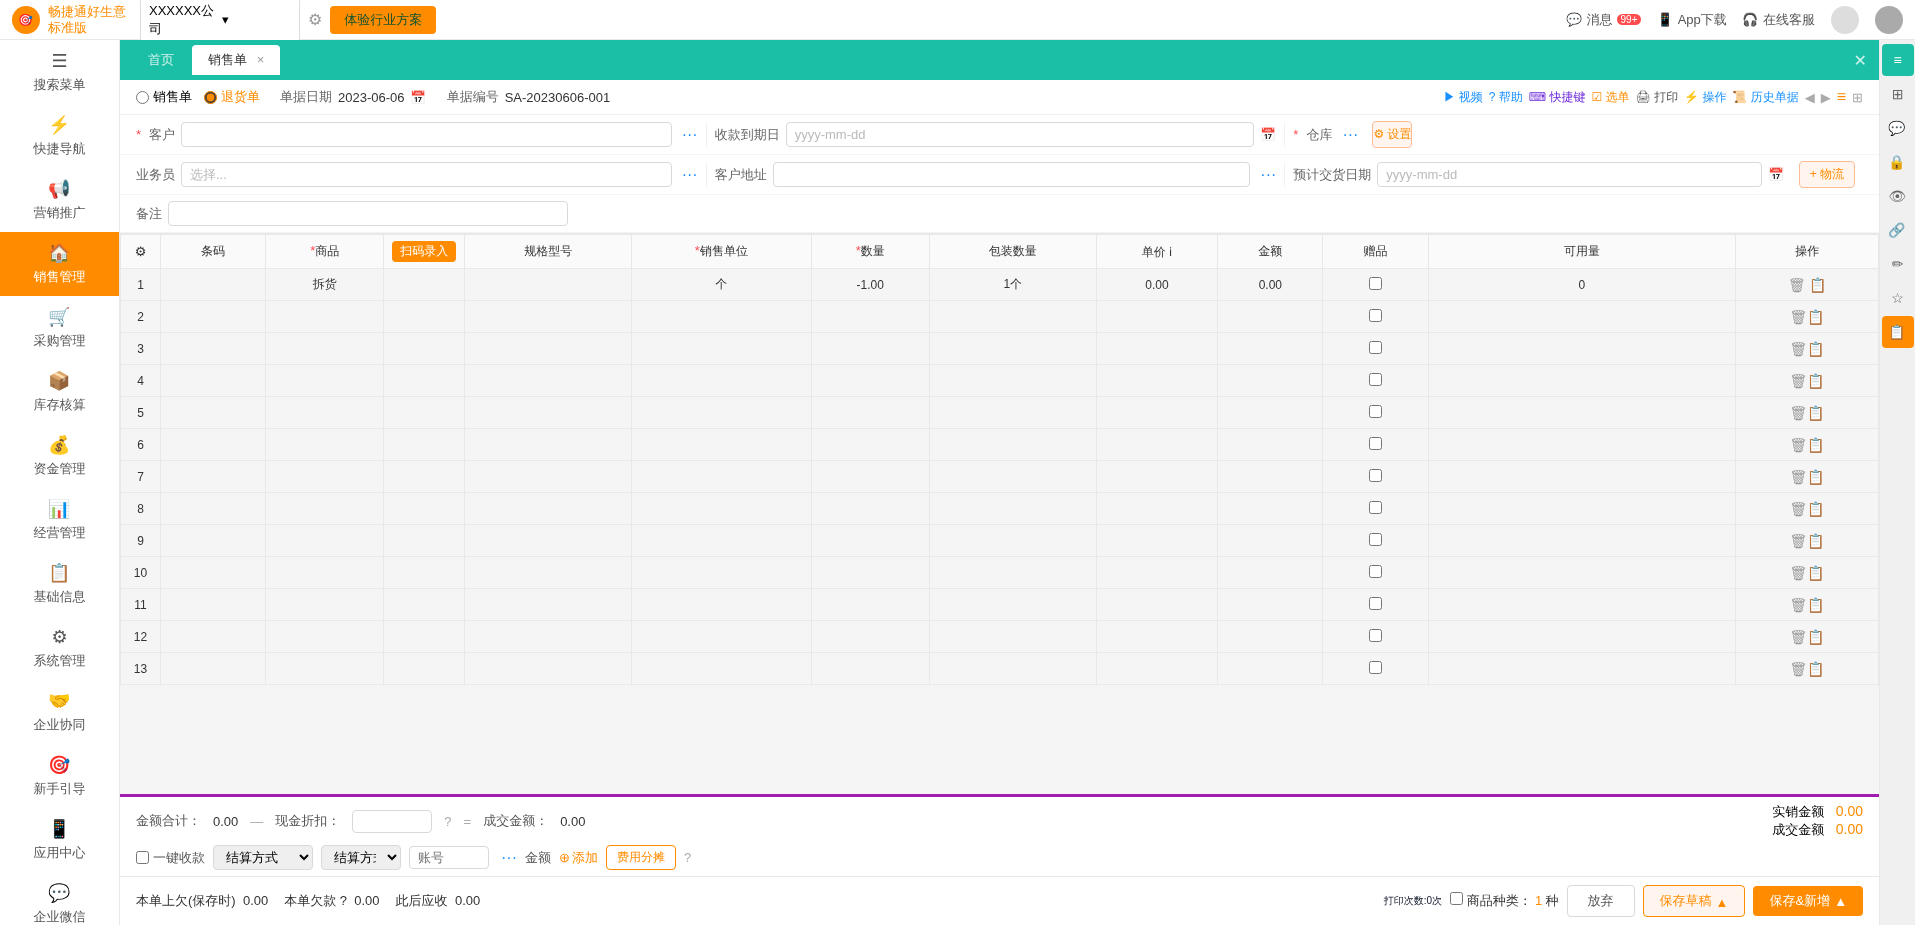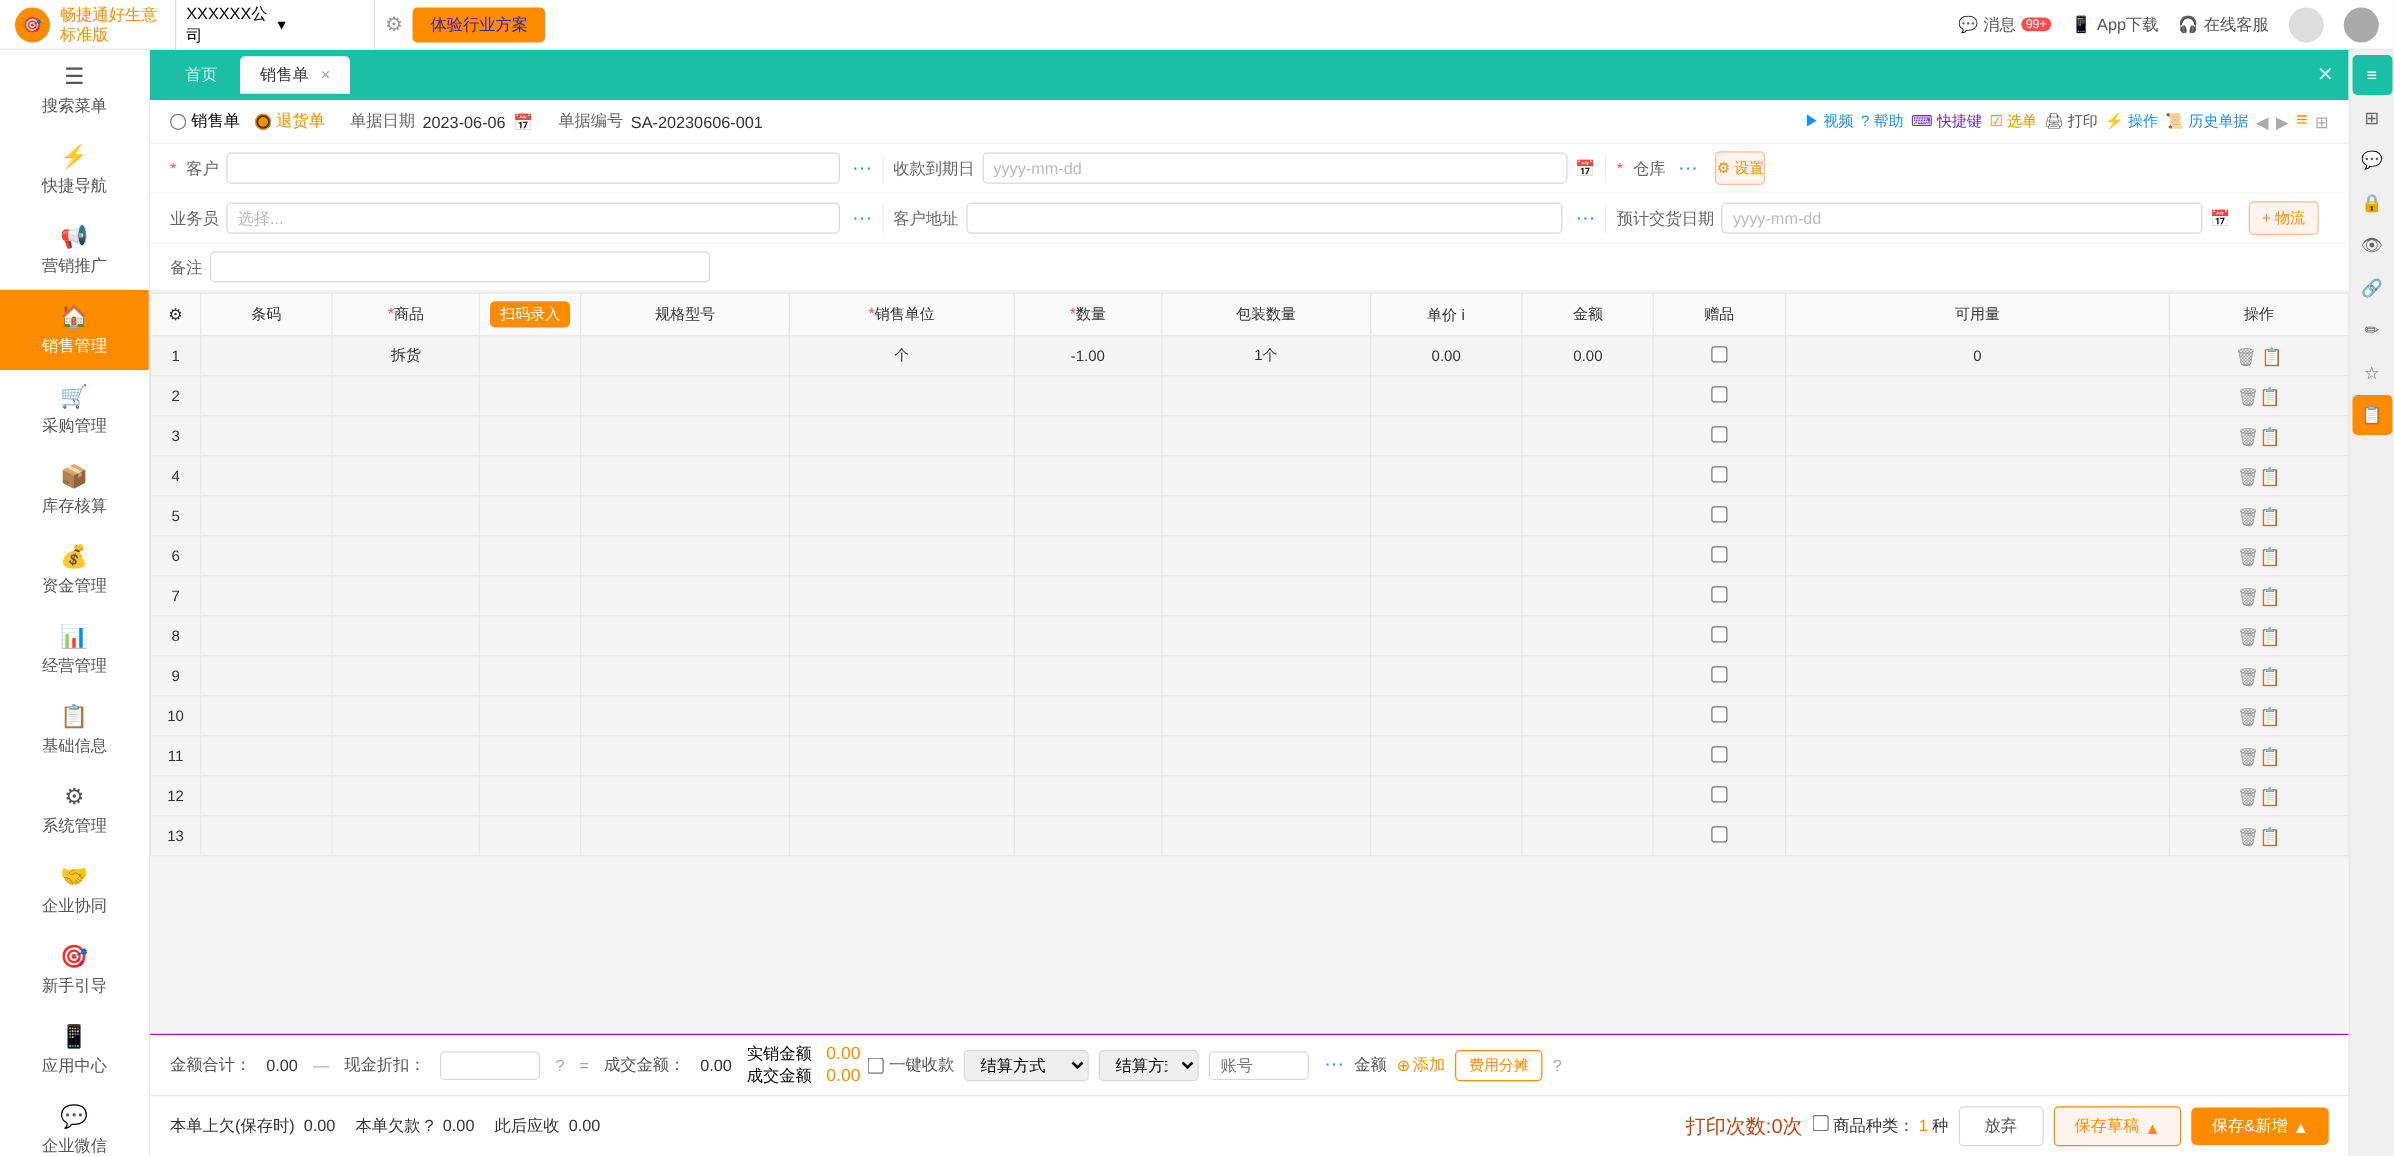--- a/index.html
+++ b/index.html
@@ -30,21 +30,21 @@
     }
     .logo-text { font-size: 11px; color: #ff8c00; line-height: 1.2; }
     .company-selector {
       display: flex; align-items: center; gap: 4px;
       border: 1px solid #ddd; border-radius: 4px;
       padding: 4px 8px; cursor: pointer; min-width: 160px;
       background: #fff;
     }
     .company-selector span { flex: 1; }
     .trial-btn {
-      background: #ff8c00; color: #4c1d95; border: none; border-radius: 4px;
+      background: #ff8c00; color: #14532d; border: none; border-radius: 4px;
       padding: 5px 14px; cursor: pointer; font-size: 13px;
     }
     .top-right {
       margin-left: auto; display: flex; align-items: center; gap: 16px;
     }
     .top-right-item { display: flex; align-items: center; gap: 4px; cursor: pointer; color: #555; font-size: 12px; }
     .badge { background: #ff4d4f; color: white; border-radius: 8px; font-size: 10px; padding: 0 4px; }
     .avatar { width: 28px; height: 28px; border-radius: 50%; background: #ddd; }
 
     
@@ -108,22 +108,22 @@
       background: #ff8c00; color: white; border: none; border-radius: 4px;
       padding: 2px 8px; font-size: 12px; cursor: pointer;
     }
     .col-num { width: 40px; color: #999; }
     .negative { color: #ff4d4f; }
     .subtotal-row td { background: #fff7e6; font-weight: 500; }
     .icon-btn { background: none; border: none; cursor: pointer; color: #999; font-size: 14px; }
 
     
     .bottom-bar {
-      background: #fff; border-top: 1px solid #a21caf; padding: 6px 16px;
-      display: flex; gap: 6px;
+      background: #fff; border-top: 3px solid #a21caf; padding: 6px 16px;
+      display: flex; flex-direction: column; gap: 6px;
     }
     .amount-row { display: flex; align-items: center; gap: 12px; }
     .amount-label { color: #555; }
     .amount-value { color: #333; font-weight: 500; }
     .payment-row { display: flex; align-items: center; gap: 8px; }
     .checkbox-label { display: flex; align-items: center; gap: 4px; cursor: pointer; color: #555; }
     .input-sm { border: 1px solid #d9d9d9; border-radius: 4px; padding: 3px 8px; width: 100px; }
     .add-btn { background: none; border: none; color: #ff8c00; cursor: pointer; display: flex; align-items: center; gap: 2px; font-size: 12px; }
     .expense-btn { border: 1px solid #ff8c00; color: #ff8c00; background: #fff; border-radius: 4px; padding: 3px 10px; cursor: pointer; font-size: 12px; }
     .help-icon { color: #aaa; cursor: pointer; }
@@ -132,21 +132,21 @@
     .footer-bar {
       background: #fff; border-top: 1px solid #e8e8e8; padding: 8px 16px;
       display: flex; align-items: center; gap: 16px;
     }
     .footer-stat { color: #555; font-size: 12px; }
     .footer-stat span { color: #333; font-weight: 500; }
     .footer-actions { margin-left: auto; display: flex; align-items: center; gap: 8px; }
     .btn-abandon { border: 1px solid #d9d9d9; background: #fff; border-radius: 4px; padding: 6px 20px; cursor: pointer; color: #555; }
     .btn-save-draft { border: 1px solid #ff8c00; background: #fff5ee; color: #ff8c00; border-radius: 4px; padding: 6px 16px; cursor: pointer; display: flex; align-items: flex-end; gap: 4px; }
     .btn-save-new { background: #ff8c00; color: white; border: none; border-radius: 4px; padding: 6px 16px; cursor: pointer; display: flex; align-items: center; gap: 4px; }
-    .print-info { font-size: 16px; color: #c2410c; }
+    .print-info { font-size: 10px; color: #0f172a; }
 
     
     .right-panel {
       width: 36px; background: #f0f0f0; border-left: 1px solid #e8e8e8;
       display: flex; flex-direction: column; align-items: center; padding: 4px 0; gap: 2px;
     }
     .right-panel-btn {
       width: 32px; height: 32px; display: flex; align-items: center; justify-content: center;
       border-radius: 4px; cursor: pointer; color: #666; font-size: 14px;
     }

